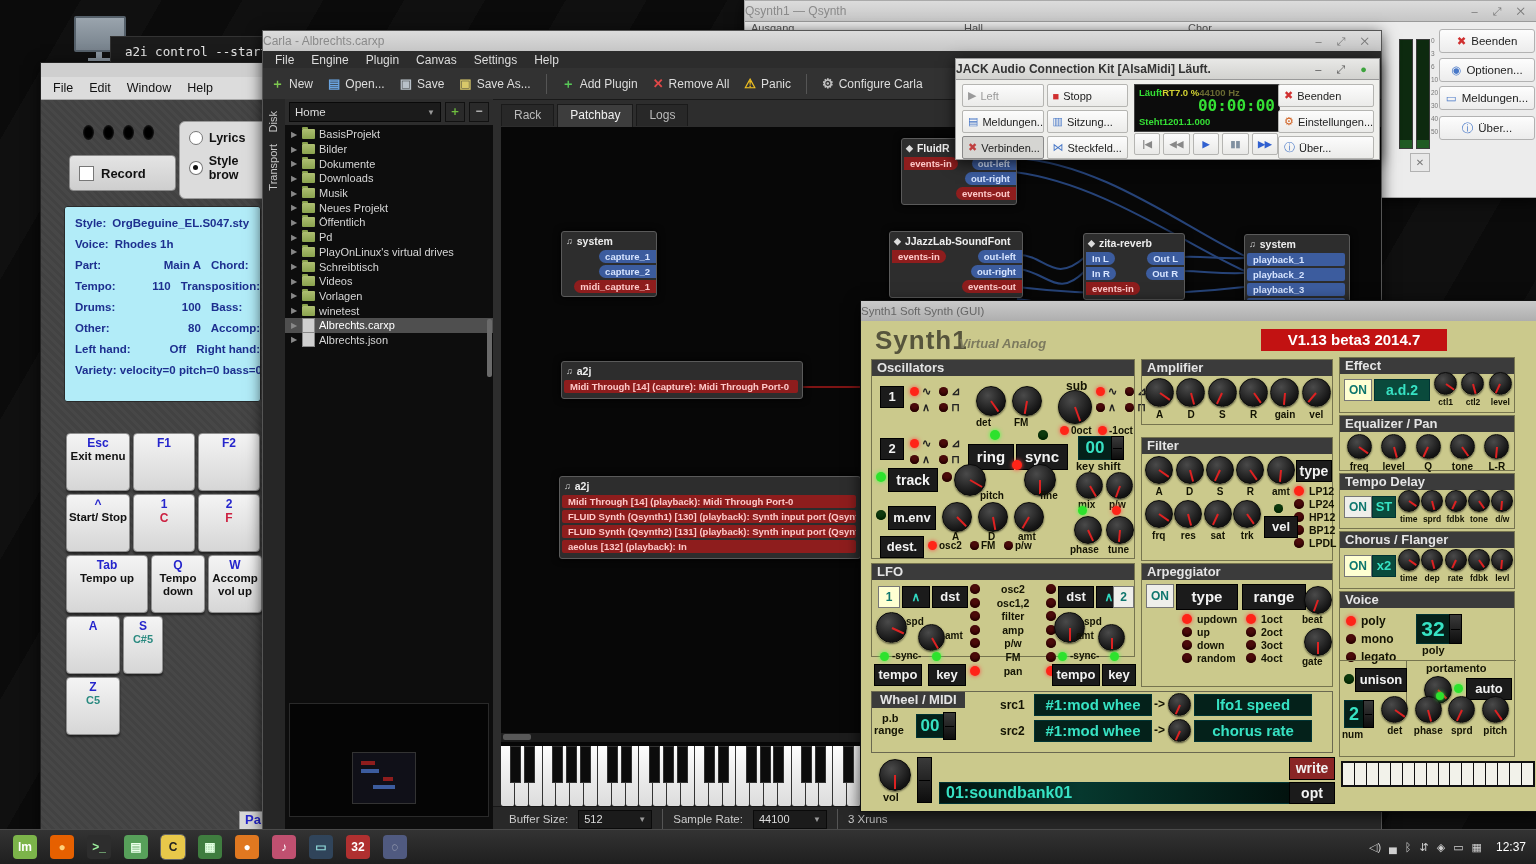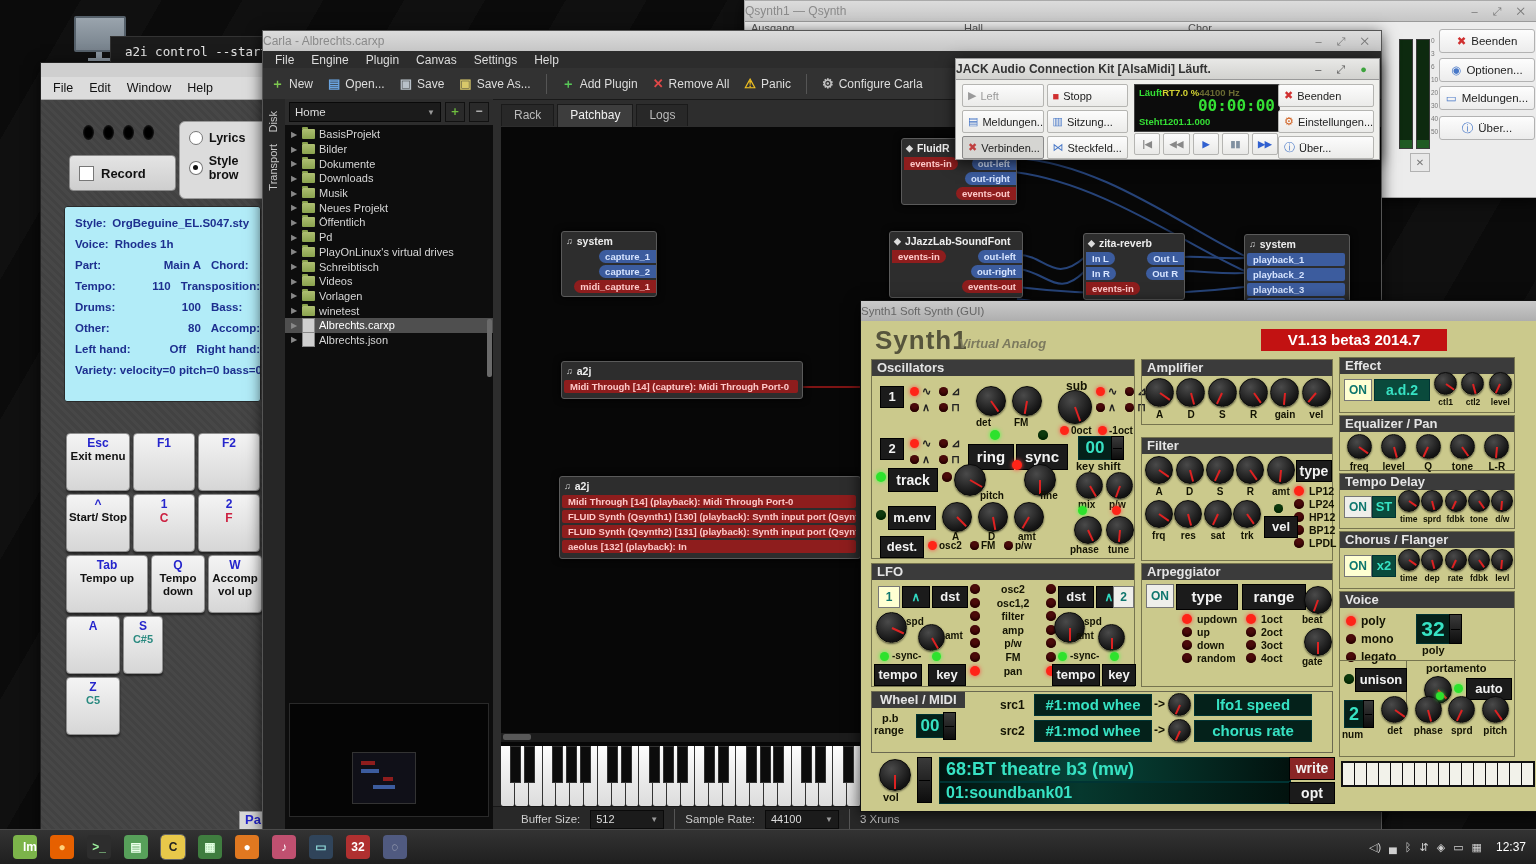--- a/index.html
+++ b/index.html
@@ -108,21 +108,21 @@
   .port.midi{background:#8e1d1d;color:#ffc9c9;}
   .pcl .port{border-radius:0 7px 7px 0;}
   .pcr .port{border-radius:7px 0 0 7px;}
   .pw .port{border-radius:2px;width:calc(100% - 14px);}
   .piano{position:absolute;left:0;top:619px;width:360px;height:60px;display:flex;background:#111;}
   .wkey{flex:1;background:linear-gradient(#fdfdfd,#dcdcdc);border-right:1px solid #333;border-radius:0 0 2px 2px;}
   .bkey{position:absolute;top:0;width:9px;height:35px;background:#0c0c0c;border:1px solid #333;z-index:2;}
   .hscroll{position:absolute;left:0;top:606px;width:360px;height:9px;background:#1c1c1c;}
   .hscroll i{position:absolute;left:2px;top:1px;width:28px;height:6px;background:#585858;border-radius:2px;}
   .sbar{position:absolute;left:230px;right:0;bottom:0;height:24px;background:#282828;border-top:1px solid #171717;
-    display:flex;align-items:center;gap:10px;padding-left:28px;font-size:11.5px;color:#ccc;}
+    display:flex;align-items:center;gap:10px;padding-left:16px;font-size:11.5px;color:#ccc;}
   .scombo{width:62px;height:17px;background:#1b1b1b;border:1px solid #0a0a0a;color:#ddd;font-size:11px;
     display:flex;align-items:center;justify-content:space-between;padding:0 5px;}
   
   .jack{left:955px;top:58px;width:423px;height:100px;background:#efefec;border:1px solid #999;}
   .jack .tbar{height:20px;font-size:12px;font-weight:bold;color:#333;background:linear-gradient(#e8e8e6,#d2d2cf);}
   .jl{position:absolute;left:6px;top:25px;width:166px;display:grid;grid-template-columns:1fr 1fr;gap:3px;}
   .jr{position:absolute;right:5px;top:25px;width:96px;display:grid;gap:3px;}
   .jbtn{height:21px;background:linear-gradient(#fcfcfc,#ebebe9);border:1px solid #b5b5b2;border-radius:2px;
     font-size:11px;color:#222;display:flex;align-items:center;gap:4px;padding-left:5px;white-space:nowrap;overflow:hidden;}
   .jbtn.act{background:#d5d5d2;border-color:#8a8a8a;}
@@ -1085,21 +1085,21 @@
               <span class="kn" style="width: 20px; height: 20px; --r: -35deg;"></span>
               <span class="klabel">fdbk</span>
             </div>
             <div class="kunit small">
               <span class="kn" style="width: 20px; height: 20px; --r: 5deg;"></span>
               <span class="klabel">levl</span>
             </div>
           </div>
       </div>
 
-      <div class="sec" style="left:10px;top:242px;width:264px;height:124px">
+      <div class="sec" style="left:10px;top:242px;width:264px;height:94px">
         <div class="sh">LFO</div>
         <div class="onb" style="left:6px;top:22px;width:20px;height:20px;line-height:20px">1</div>
         <div class="wb" style="left:30px;top:22px;width:26px;height:20px;line-height:20px">∧</div>
         <div class="db" style="left:60px;top:22px;width:34px;height:20px;line-height:20px">dst</div>
         <div class="ldst">
             <div class="drow">
               <span class="ld"></span>
               <span class="dl">osc2</span>
               <span class="ld"></span>
             </div>
@@ -1270,21 +1270,20 @@
         <div class="dsp" style="left:162px;top:28px;width:116px;height:20px;font-size:15px;line-height:20px">#1:mod whee</div>
         <span class="sl" style="left:282px;top:31px;font-size:12px">-&gt;</span>
         <div class="kn" style="left:296px;top:27px;width:21px;height:21px;--r:25deg"></div>
         <div class="dsp" style="left:322px;top:28px;width:116px;height:20px;font-size:15px;line-height:20px">chorus rate</div>
       </div>
 
       <div style="position:absolute;left:10px;top:436px;width:462px;height:48px">
         <div class="kn" style="left:8px;top:2px;width:30px;height:30px;--r:0deg"></div>
         <span class="sl" style="left:12px;top:34px;font-size:11px">vol</span>
         <div class="spn" style="left:46px;top:0;height:44px;width:13px"></div>
-        <div class="dsp" style="left:68px;top:0;width:344px;height:23px;font-size:18px;line-height:23px;text-align:left;padding-left:6px;background:linear-gradient(90deg,#02120e,#07463a 40%,#02120e)">68:BT theatre b3 (mw)</div>
         <div class="dsp" style="left:68px;top:25px;width:344px;height:20px;font-size:16px;line-height:20px;text-align:left;padding-left:6px;background:linear-gradient(90deg,#02120e,#06382e 40%,#02120e)">01:soundbank01</div>
         <div class="db" style="left:418px;top:0;width:44px;height:21px;line-height:21px;background:#8a2525;font-size:14px">write</div>
         <div class="db" style="left:418px;top:25px;width:44px;height:20px;line-height:20px;font-size:14px">opt</div>
       </div>
 
       <div class="cells">
           <div class="cell"></div>
           <div class="cell"></div>
           <div class="cell"></div>
           <div class="cell"></div>
@@ -1299,21 +1298,21 @@
           <div class="cell"></div>
           <div class="cell"></div>
           <div class="cell"></div>
           <div class="cell"></div>
         </div>
     </div>
   </div>
 
   <div class="task">
     <div style="display:flex;align-items:center">
-        <div class="tbi" style="background: rgb(124, 180, 74); justify-content: flex-end;">
+        <div class="tbi" style="background: rgb(124, 180, 74);">
           <span style="color: rgb(255, 255, 255);">lm</span>
         </div>
         <div class="tbi" style="background: rgb(230, 96, 0);">
           <span style="color: rgb(255, 210, 122);">●</span>
         </div>
         <div class="tbi" style="background: rgb(45, 45, 45);">
           <span style="color: rgb(158, 240, 158);">&gt;_</span>
         </div>
         <div class="tbi" style="background: rgb(87, 160, 90);">
           <span style="color: rgb(234, 255, 234);">▤</span>

